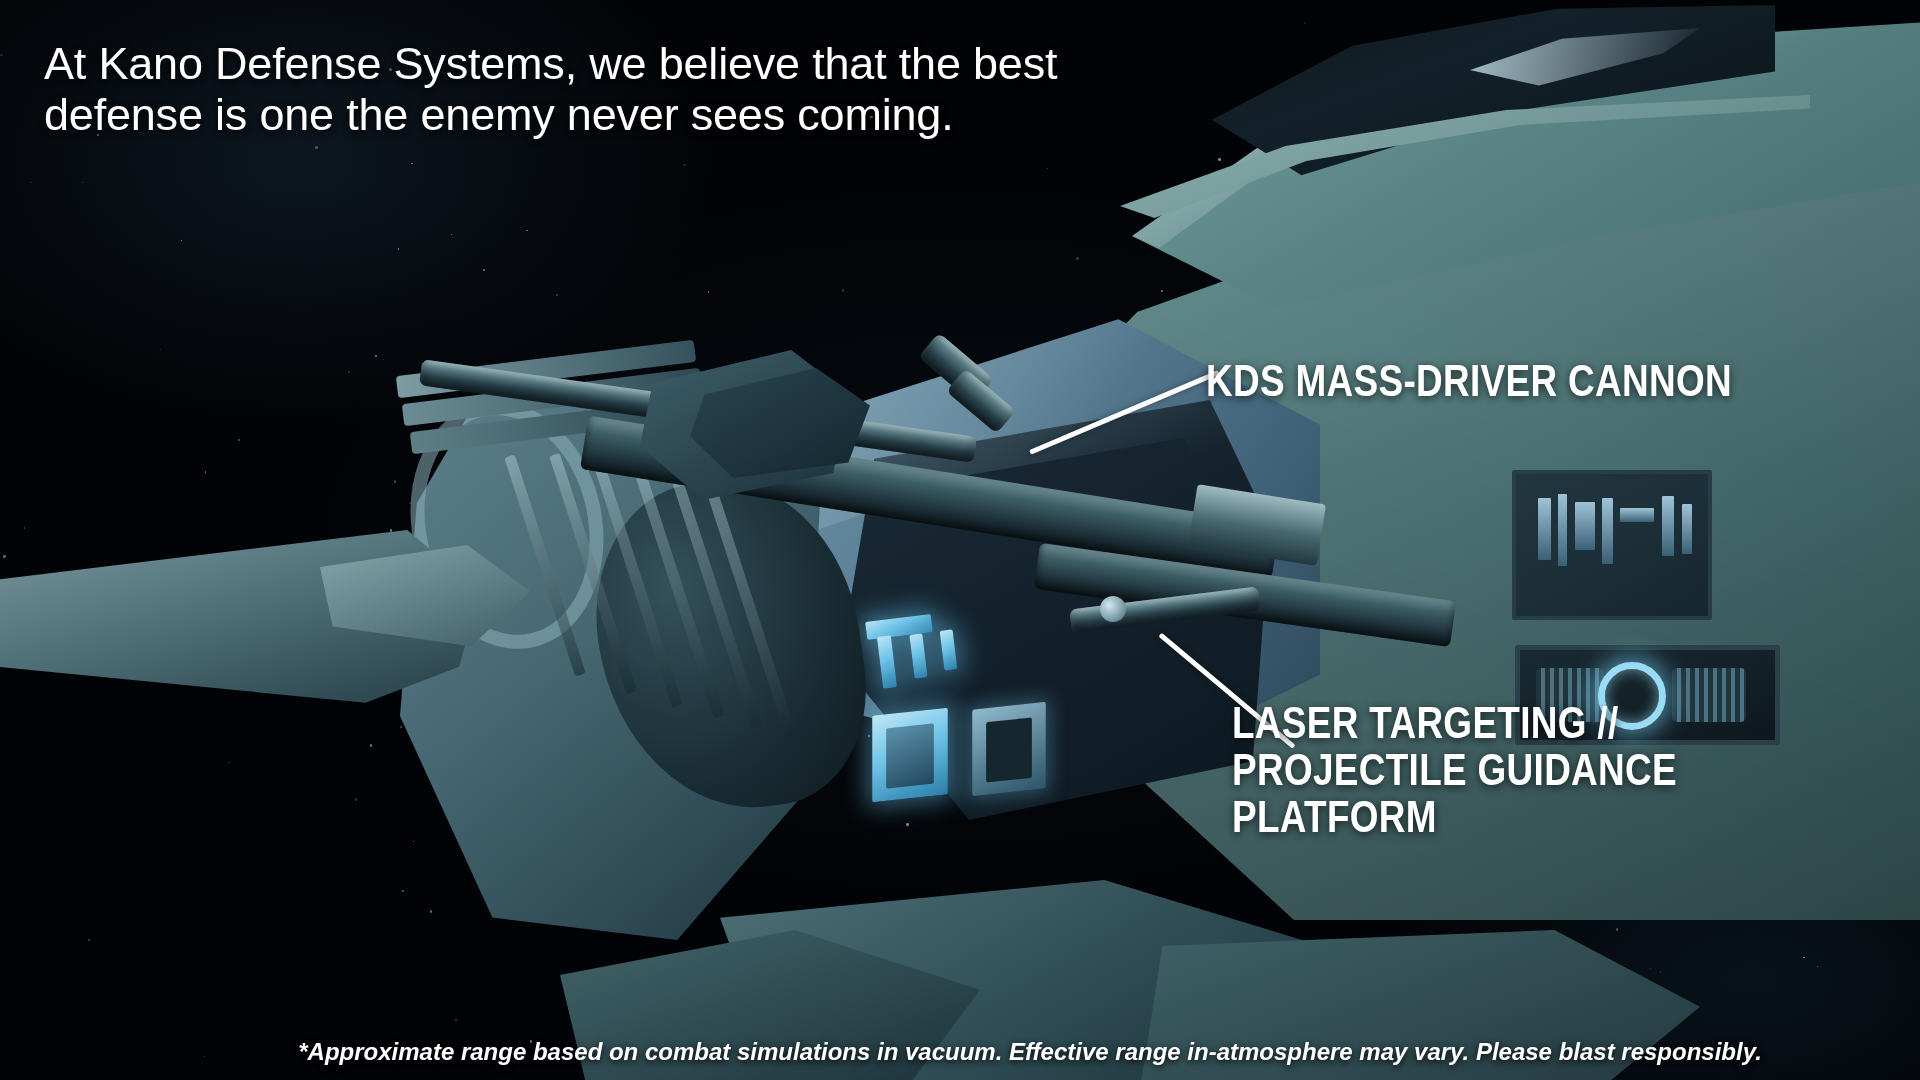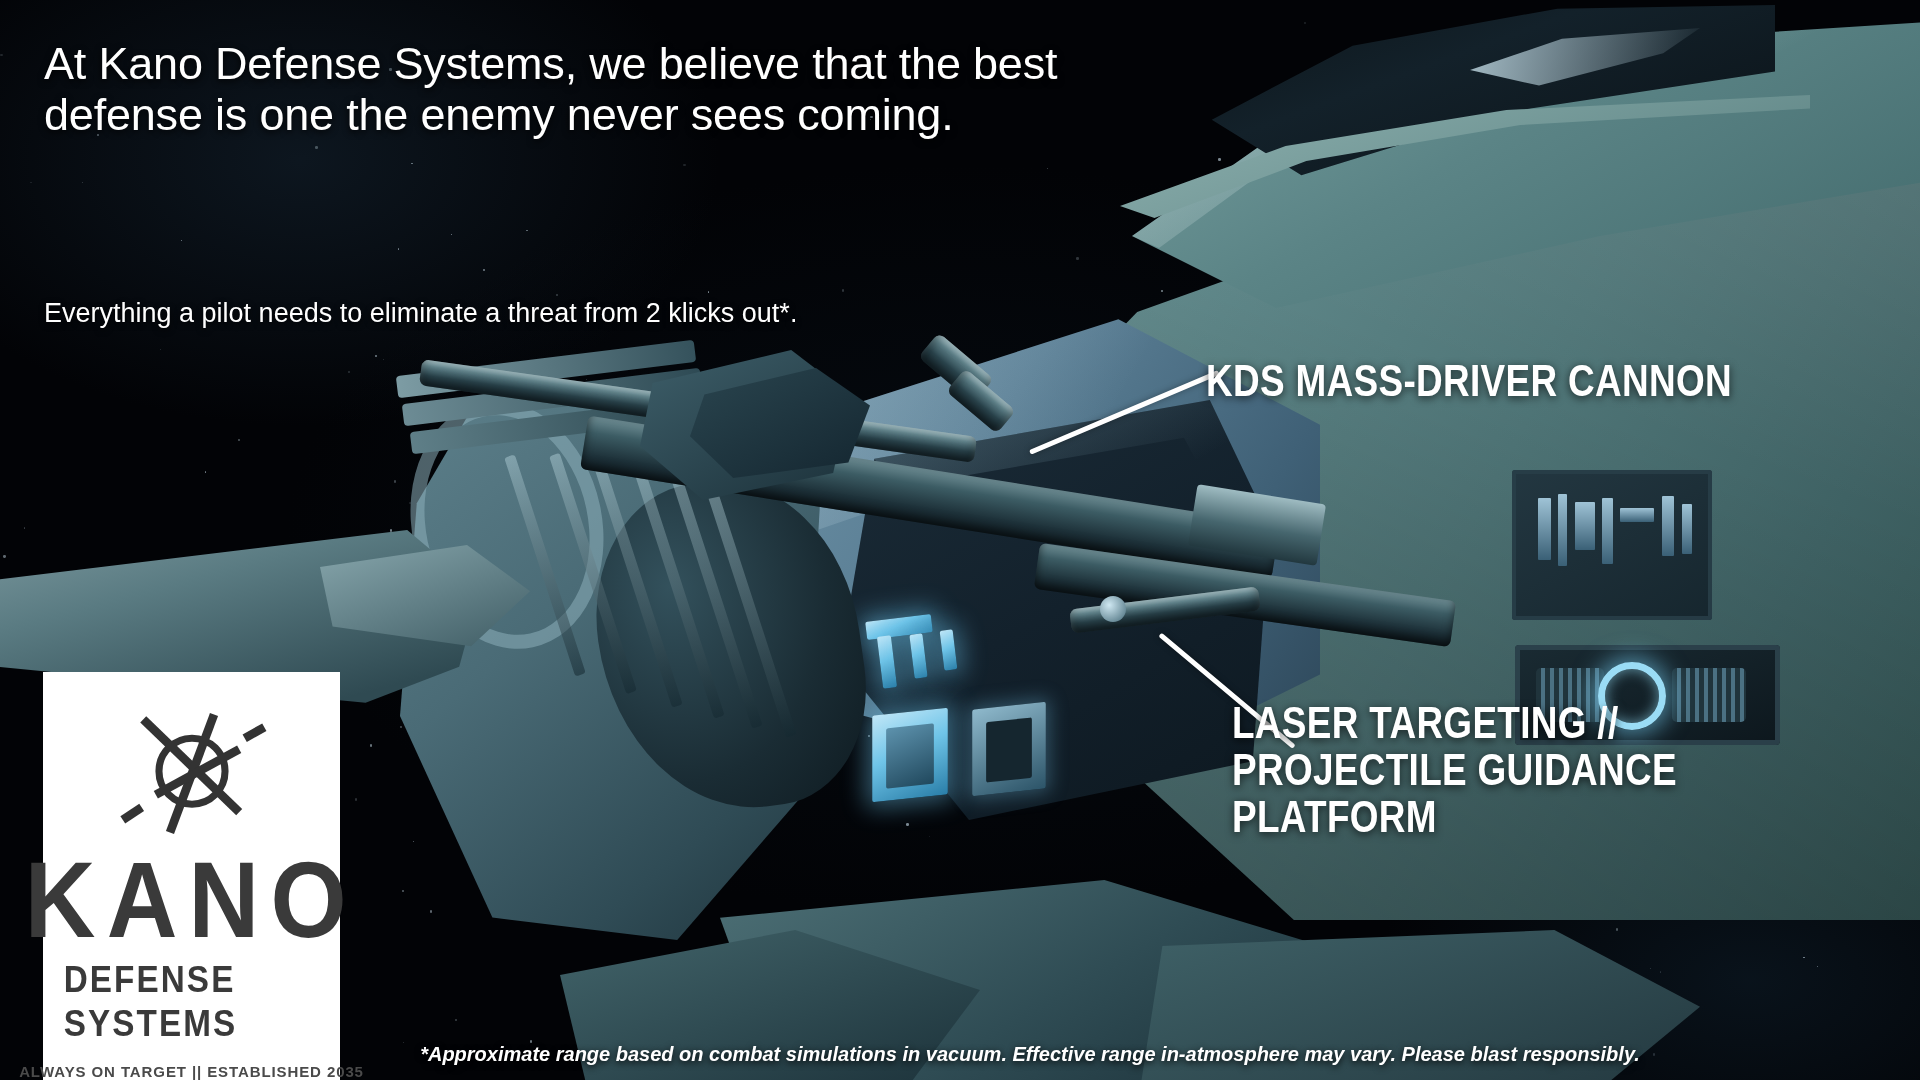--- a/index.html
+++ b/index.html
@@ -247,21 +247,21 @@
   #leader1 { left:1030px; top:450px; width:205px; transform:rotate(-23deg); transform-origin:left center; }
   #leader2 { left:1160px; top:632px; width:175px; transform:rotate(40deg); transform-origin:left center; }
 
   
   .footnote {
     position:absolute; left:0; right:0; bottom:14px;
     text-align:center;
     color:#fff;
     font-family:"Liberation Sans Narrow","Liberation Sans", sans-serif;
     font-style:italic; font-weight:700;
-    font-size:20px;
+    font-size:24px;
     text-shadow:0 2px 7px rgba(0,0,0,.95);
     padding-left:140px;
   }
 
   
   .logo-box {
     position:absolute; left:43px; top:672px;
     width:297px; height:408px;
     background:#ffffff;
     display:flex; flex-direction:column;
@@ -523,39 +523,23 @@
     <div class="poly thruster-coil" style="left:1536px;top:668px;width:68px;height:54px;"></div>
     <div class="poly thruster-coil" style="left:1672px;top:668px;width:74px;height:54px;"></div>
     <div class="poly thruster-ring"></div>
 
     <div class="poly fin-a"></div>
     <div class="poly fin-b"></div>
     <div class="poly" style="left:560px;top:930px;width:420px;height:150px;background:linear-gradient(160deg,#42646a,#1d333b);clip-path:polygon(0% 30%,56% 0%,100% 40%,84% 100%,6% 100%);"></div>
   </div>
 
   <div class="headline">At Kano Defense Systems, we believe that the best defense is one the enemy never sees coming.</div>
-  <div class="para" id="para2">Everything a pilot needs to eliminate a threat from 2 klicks out*.</div>
 
   <div class="leader" id="leader1"></div>
   <div class="callout-label" id="callout1-label">KDS MASS-DRIVER CANNON</div>
 
   <div class="leader" id="leader2"></div>
   <div class="callout-label" id="callout2-label">LASER TARGETING // PROJECTILE GUIDANCE PLATFORM</div>
 
   <div class="footnote">*Approximate range based on combat simulations in vacuum. Effective range in-atmosphere may vary. Please blast responsibly.</div>
 
-  <div class="logo-box">
-    <svg class="reticle" viewBox="0 0 180 174">
-      <g stroke="#333333" stroke-width="11" stroke-linecap="butt" fill="none">
-        <circle cx="90" cy="88" r="42" stroke-width="9"></circle>
-        <line x1="28" y1="22" x2="150" y2="140"></line>
-        <line x1="118" y1="16" x2="62" y2="166"></line>
-        <line x1="150" y1="60" x2="44" y2="118"></line>
-        <line x1="157" y1="46" x2="182" y2="32"></line>
-        <line x1="26" y1="134" x2="2" y2="150"></line>
-      </g>
-    </svg>
-    <div class="kano-word">KANO</div>
-    <div class="kano-sub">DEFENSE SYSTEMS</div>
-    <div class="kano-tag">ALWAYS ON TARGET || ESTABLISHED 2035</div>
-  </div>
 
 </div>
 
 </body></html>

